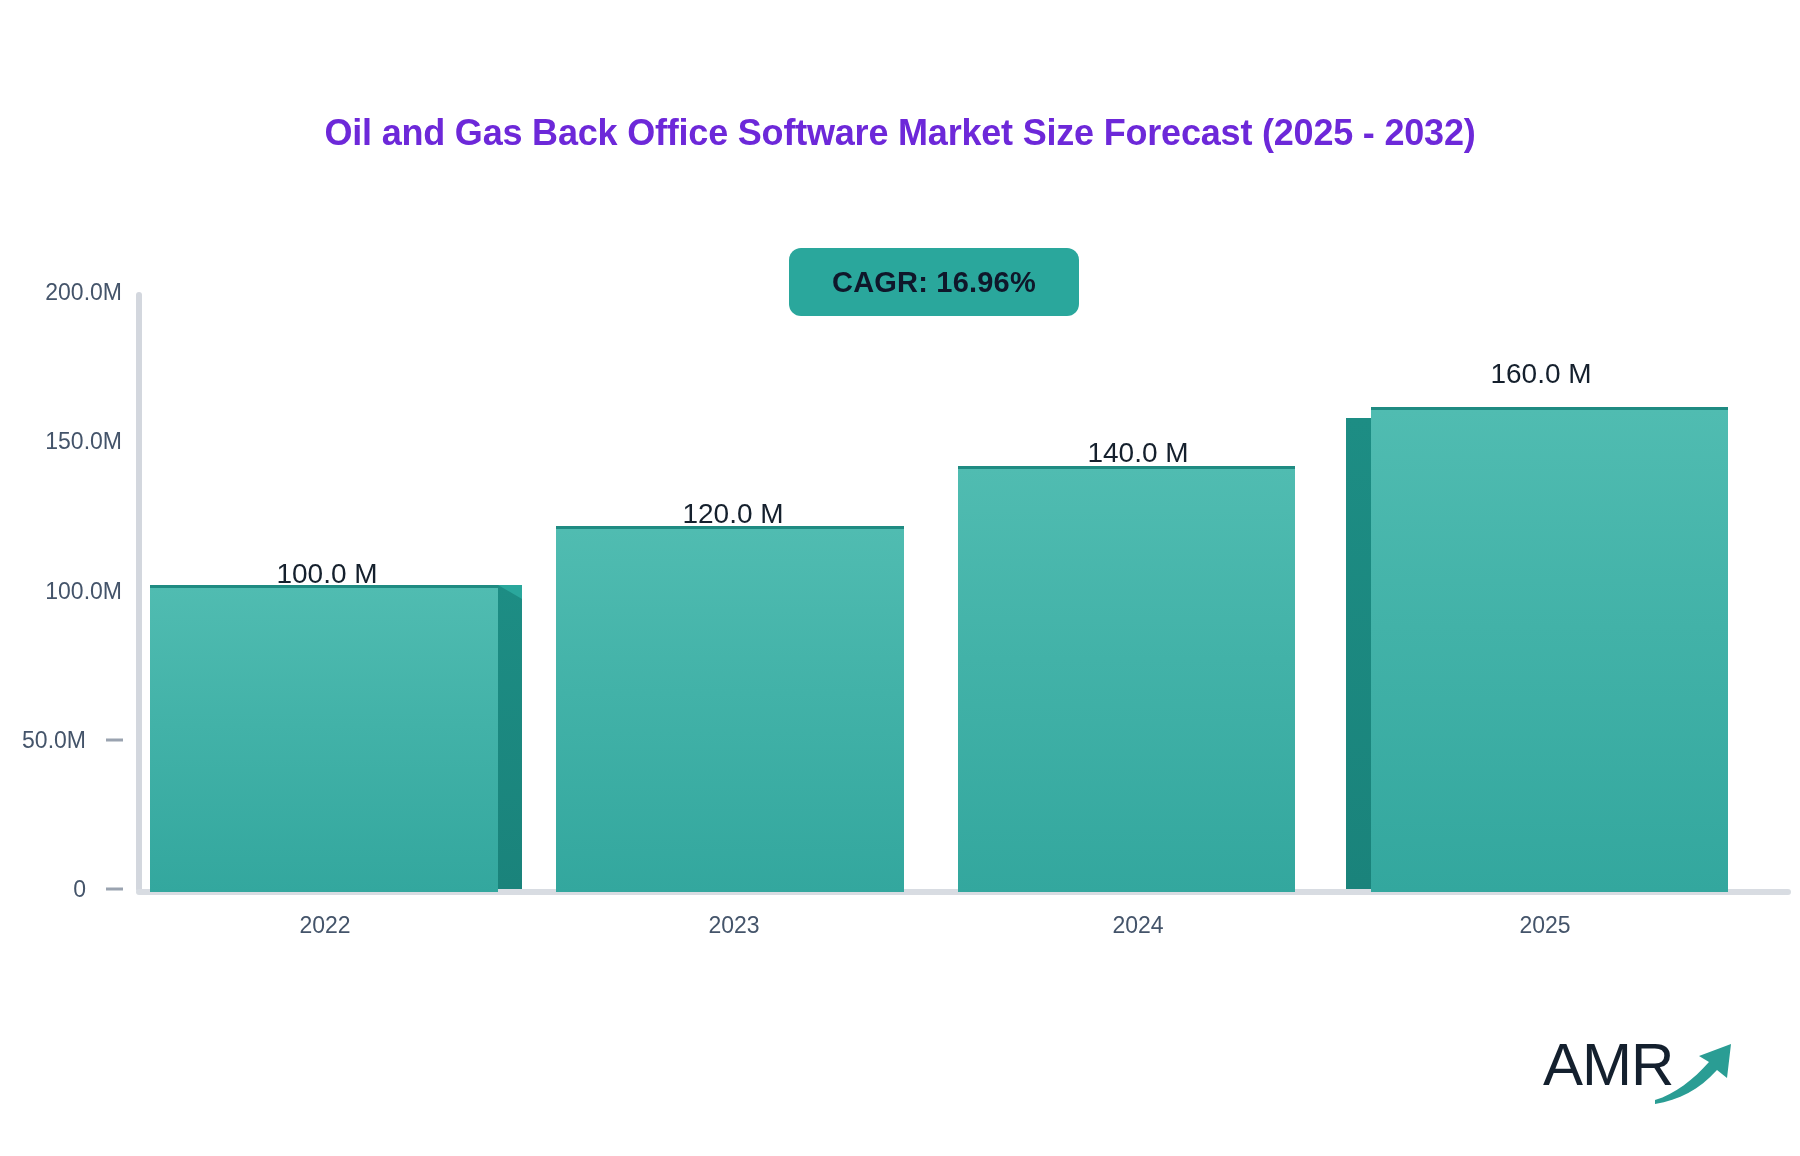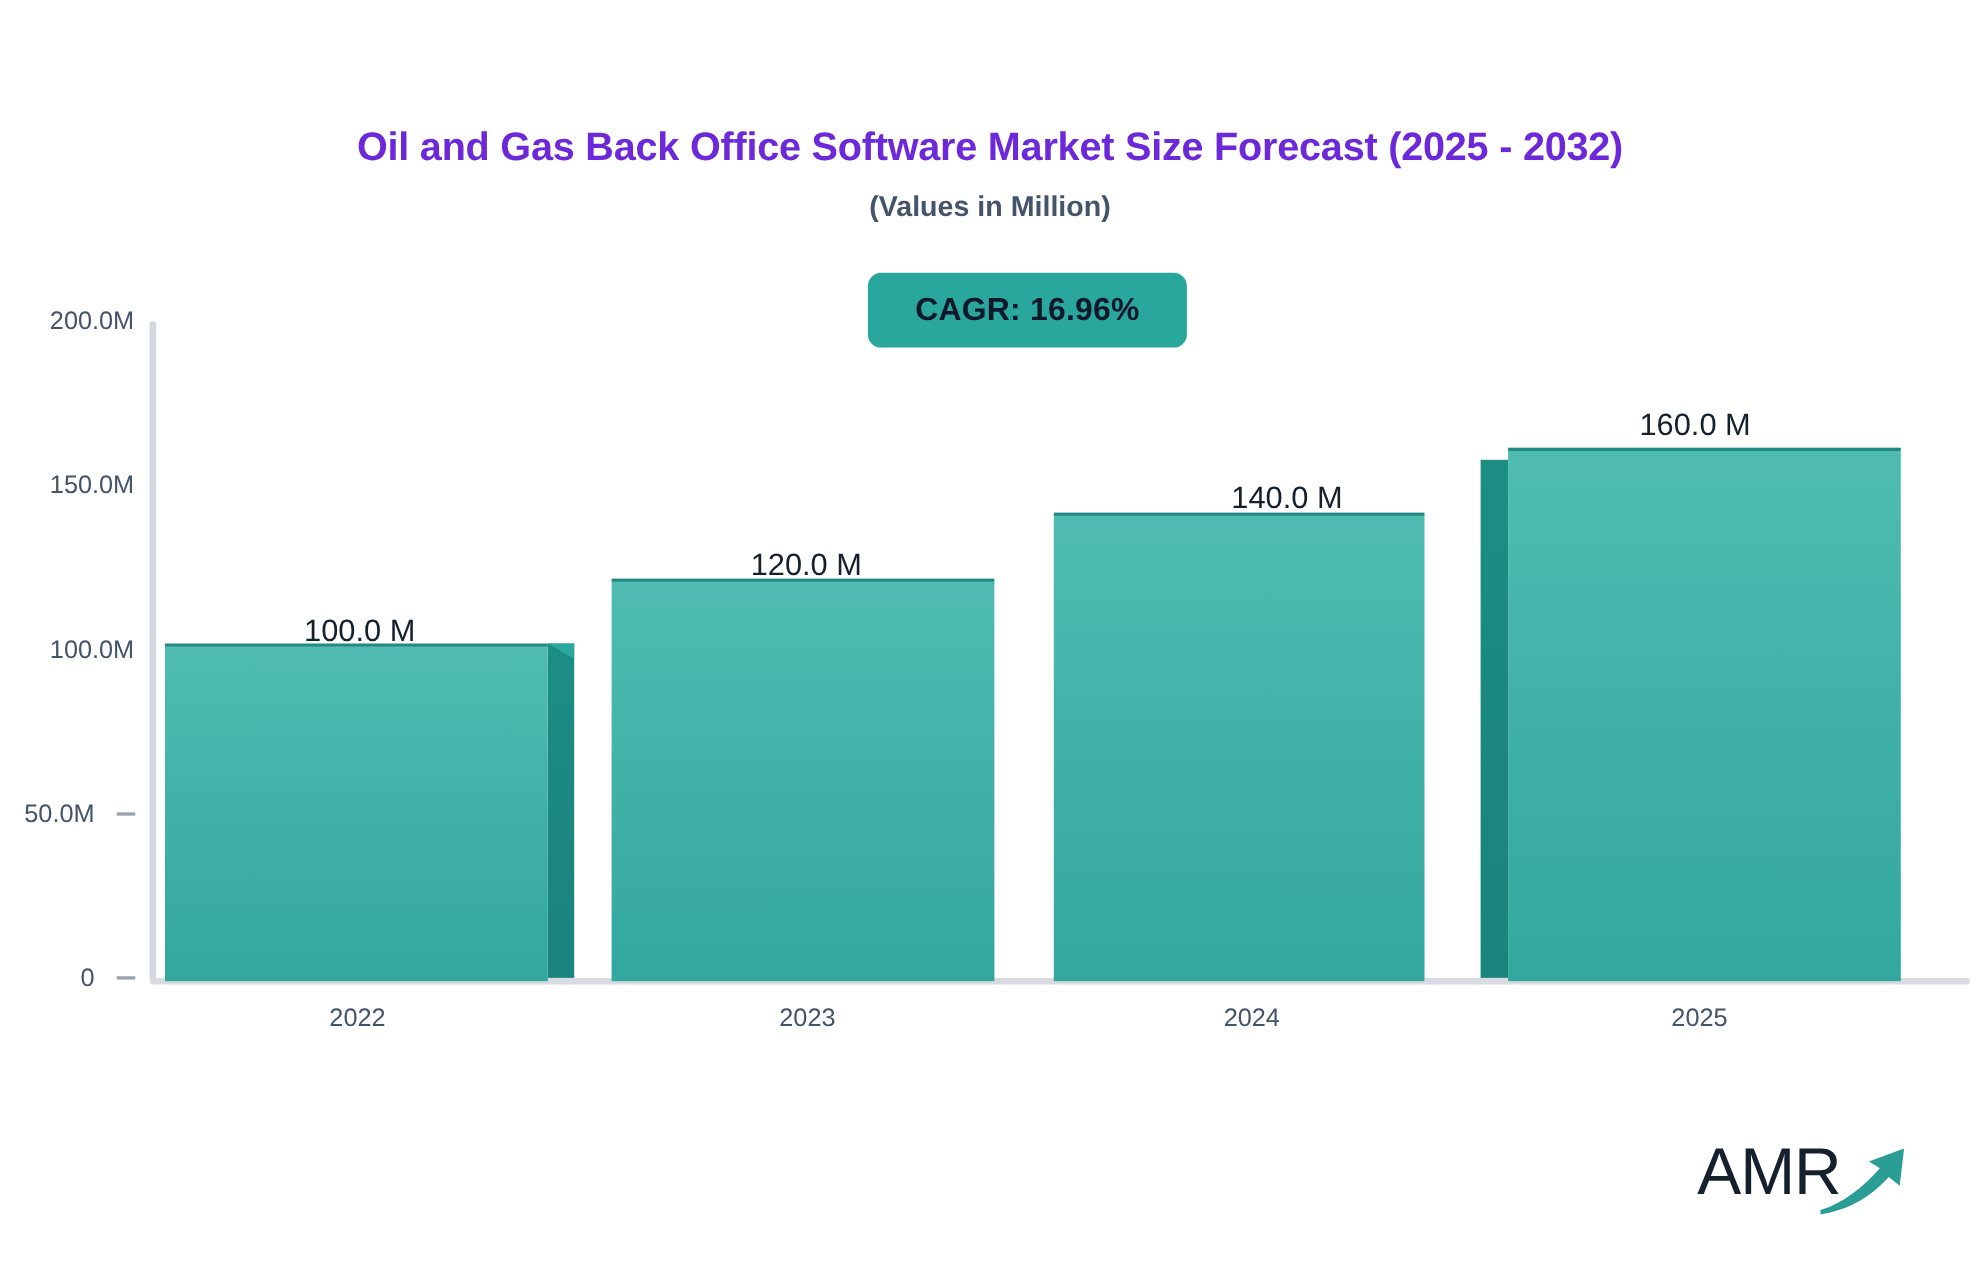--- a/index.html
+++ b/index.html
@@ -177,21 +177,20 @@
     width: 84px;
     height: 70px;
   }
 </style>
 </head>
 <body>
 
 <div class="page">
 
   <div class="chart-title">Oil and Gas Back Office Software Market Size Forecast (2025 - 2032)</div>
-  <div class="chart-subtitle">(Values in Million)</div>
 
   <div class="cagr-badge">CAGR: 16.96%</div>
 
   <div class="plot">
 
     <div class="y-axis-line"></div>
     <div class="x-axis-line"></div>
 
     <div class="y-tick-wrap" style="top:292px">
       <span class="y-tick-label">200.0M</span>
@@ -223,27 +222,27 @@
     <div class="bar-value-label" style="left:327px; top:558px;">100.0 M</div>
 
     <div class="bar-group">
       <div class="bar-front" style="left:556px; top:526px; width:348px; height:363px;"></div>
     </div>
     <div class="bar-value-label" style="left:733px; top:498px;">120.0 M</div>
 
     <div class="bar-group">
       <div class="bar-front" style="left:958px; top:466px; width:337px; height:423px;"></div>
     </div>
-    <div class="bar-value-label" style="left:1138px; top:437px;margin-left:32px;">140.0 M</div>
+    <div class="bar-value-label" style="left:1138px; top:437px;">140.0 M</div>
 
     <div class="bar-group">
       <div class="bar-side" style="left:1346px; top:418px; width:25px; height:471px;"></div>
       <div class="bar-front" style="left:1371px; top:407px; width:357px; height:482px;"></div>
     </div>
-    <div class="bar-value-label" style="left:1541px; top:370px;">160.0 M</div>
+    <div class="bar-value-label" style="left:1541px; top:358px;">160.0 M</div>
 
     <div class="x-tick-label" style="left:325px">2022</div>
     <div class="x-tick-label" style="left:734px">2023</div>
     <div class="x-tick-label" style="left:1138px">2024</div>
     <div class="x-tick-label" style="left:1545px">2025</div>
 
   </div>
 
   <div class="amr-logo">
     <div class="amr-text">AMR</div>

